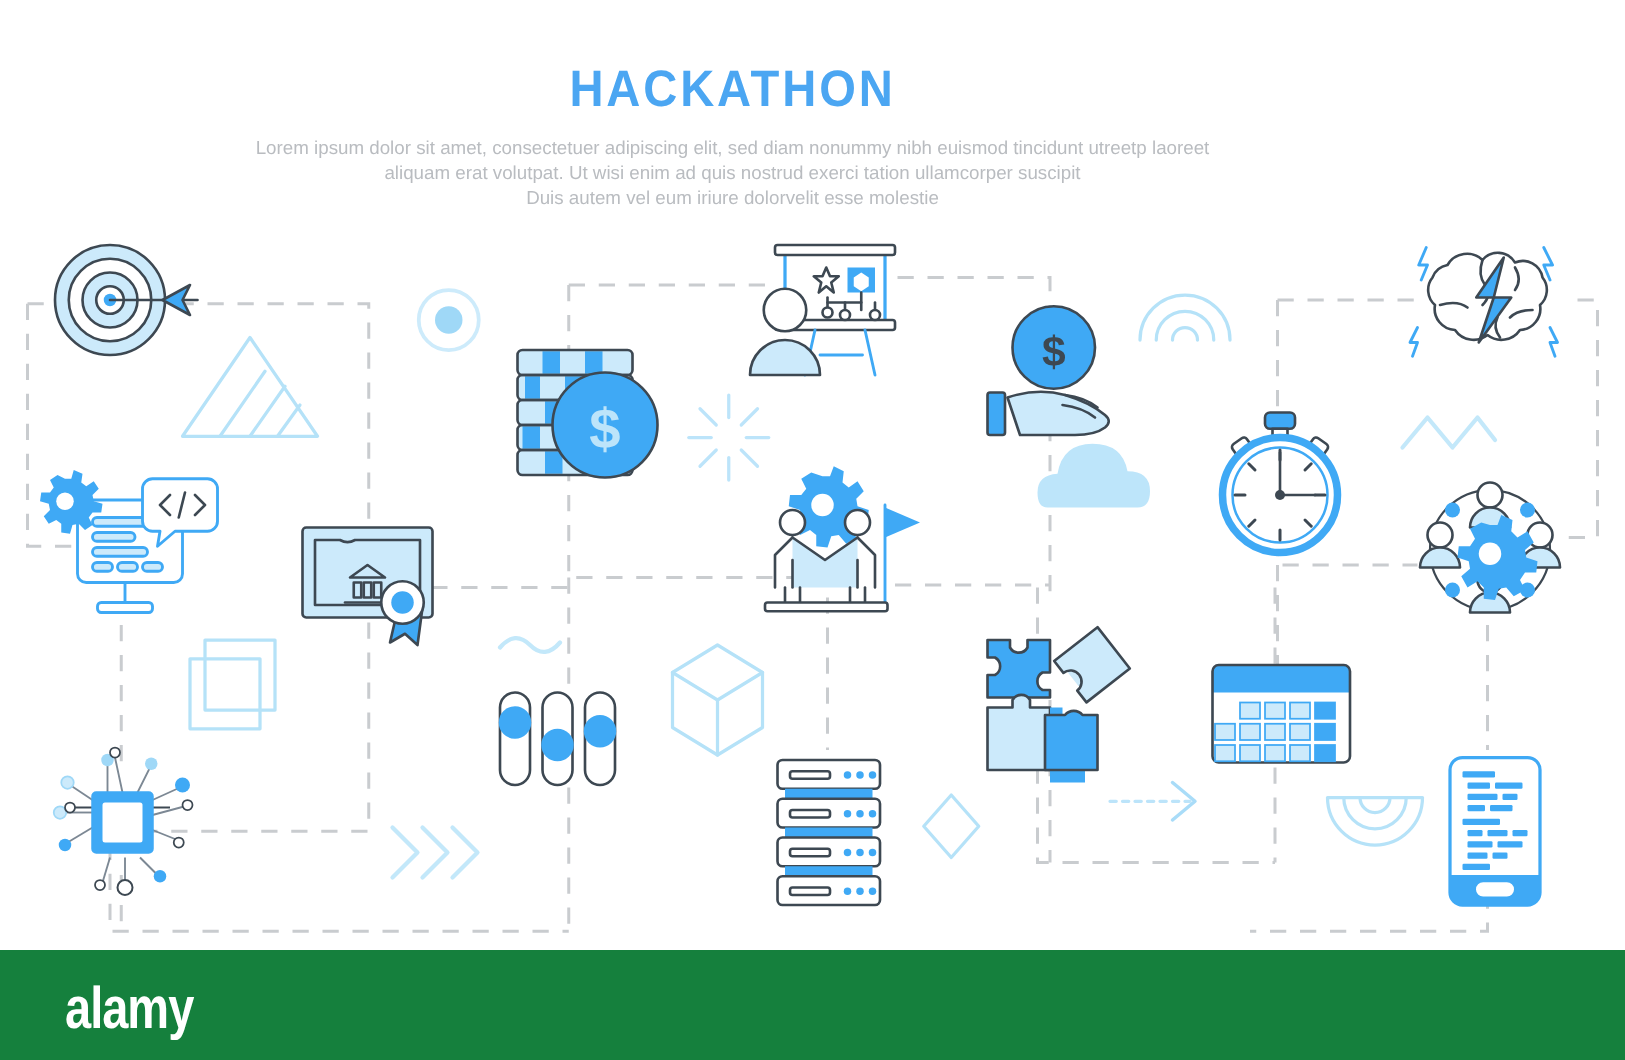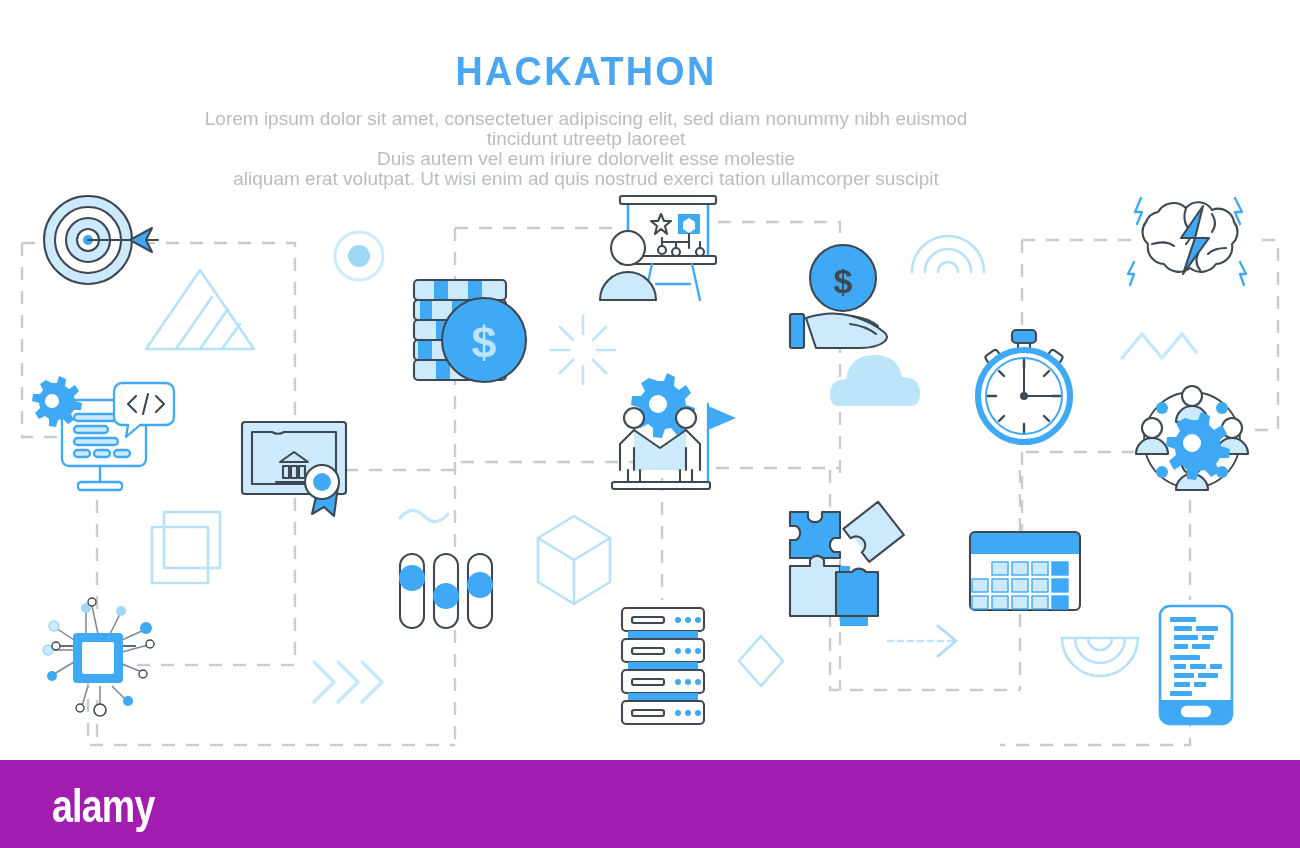--- a/index.html
+++ b/index.html
@@ -28,40 +28,40 @@
     font-weight:bold;
     font-size:41px;
     letter-spacing:2.5px;
     color:#4BA6F2;
     transform:scaleX(0.92);
   }
   #subtitle{
     margin:0 auto;
     padding-top:14px;
     width:830px;
-    font-size:19px;
+    font-size:15px;
     line-height:20px;
     color:#b9bcc0;
     font-family:"Liberation Sans",sans-serif;
   }
   #subtitle .l{display:block;}
 
   
   #art{
     position:absolute;
     left:0; top:0;
     width:1300px; height:760px;
   }
 
   
   #footer{
     position:absolute;
     left:0; top:760px;
     width:1300px; height:88px;
-    background:#a21caf;
+    background:#15803d;
   }
   #alamy-logo{
     position:absolute;
     left:52px; top:18px;
     color:#ffffff;
     font-family:"Liberation Sans",sans-serif;
     font-weight:bold;
     font-size:47px;
     letter-spacing:-1px;
     transform:scaleX(0.80);
@@ -79,22 +79,22 @@
 </style>
 </head>
 <body>
 
 <div id="stage">
 
   <div id="header">
     <h1 id="title">HACKATHON</h1>
     <div id="subtitle">
       <span class="l">Lorem ipsum dolor sit amet, consectetuer adipiscing elit, sed diam nonummy nibh euismod tincidunt utreetp laoreet</span>
+      <span class="l">aliquam erat volutpat. Ut wisi enim ad  quis nostrud exerci tation ullamcorper suscipit</span>
       <span class="l">Duis autem vel eum iriure dolorvelit esse molestie</span>
-      <span class="l">aliquam erat volutpat. Ut wisi enim ad  quis nostrud exerci tation ullamcorper suscipit</span>
     </div>
   </div>
 
   <svg id="art" viewBox="0 0 1300 760">
 
     <defs>
       <style>
         .ol{fill:none;stroke:#3D4852;stroke-width:2.1;stroke-linecap:round;stroke-linejoin:round;}
         .olb{fill:none;stroke:#3FA9F5;stroke-width:2.3;stroke-linecap:round;stroke-linejoin:round;}
         .fa{fill:#3FA9F5;}

